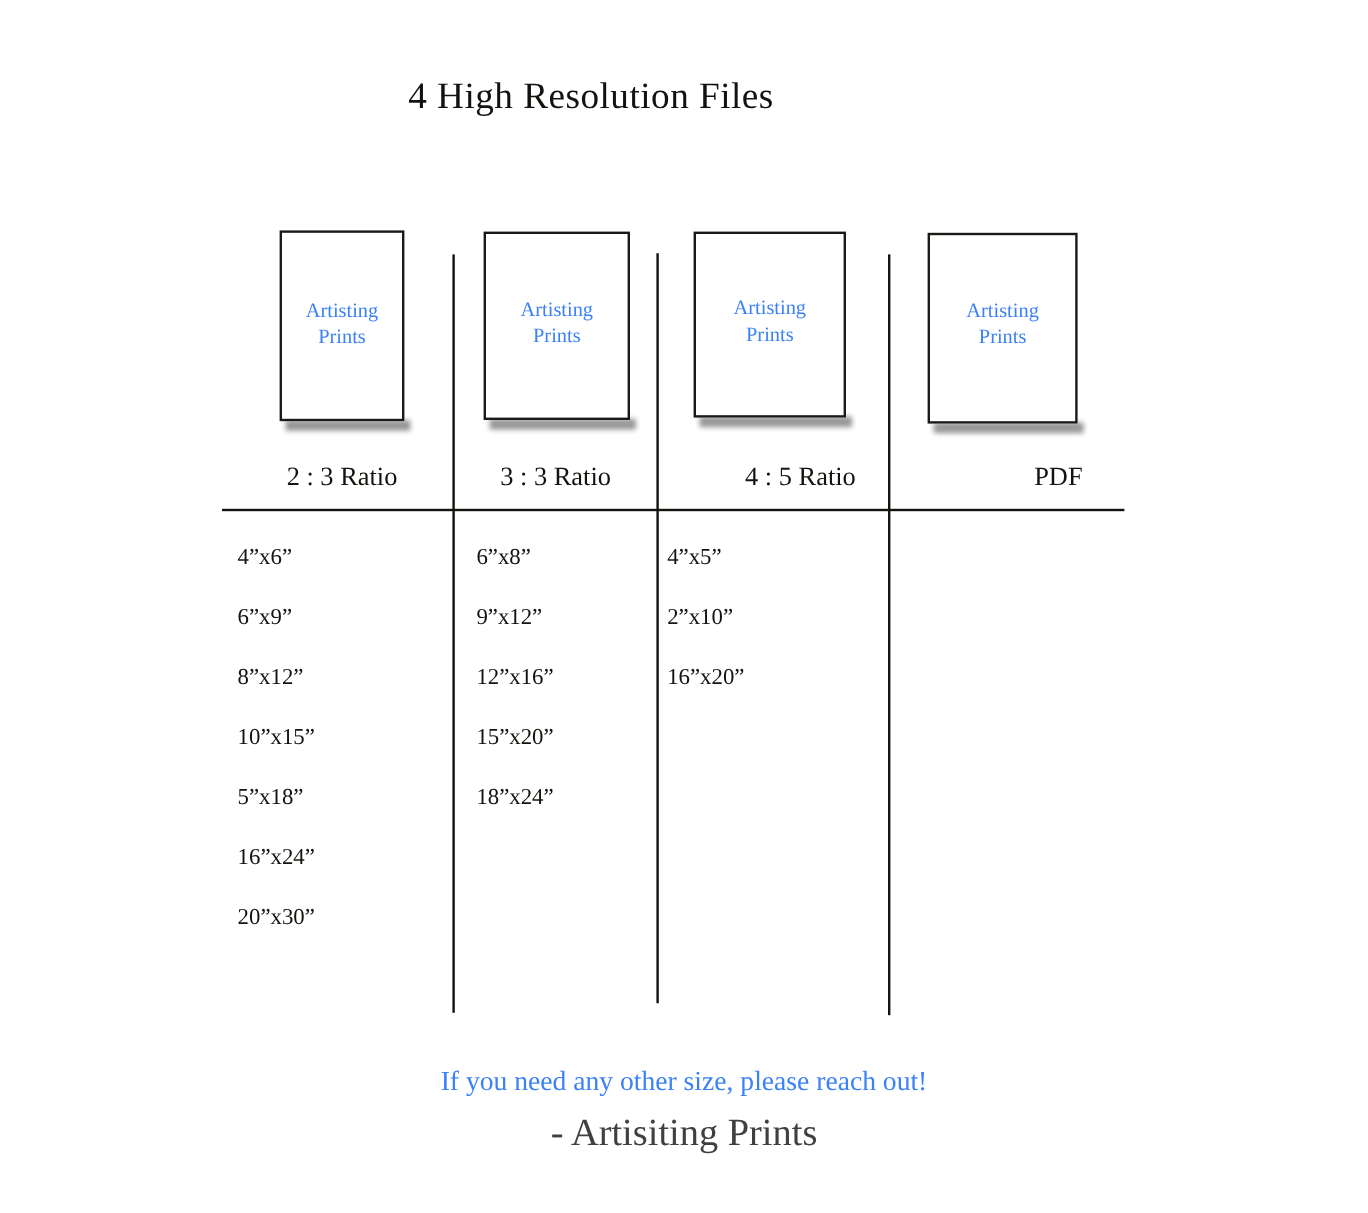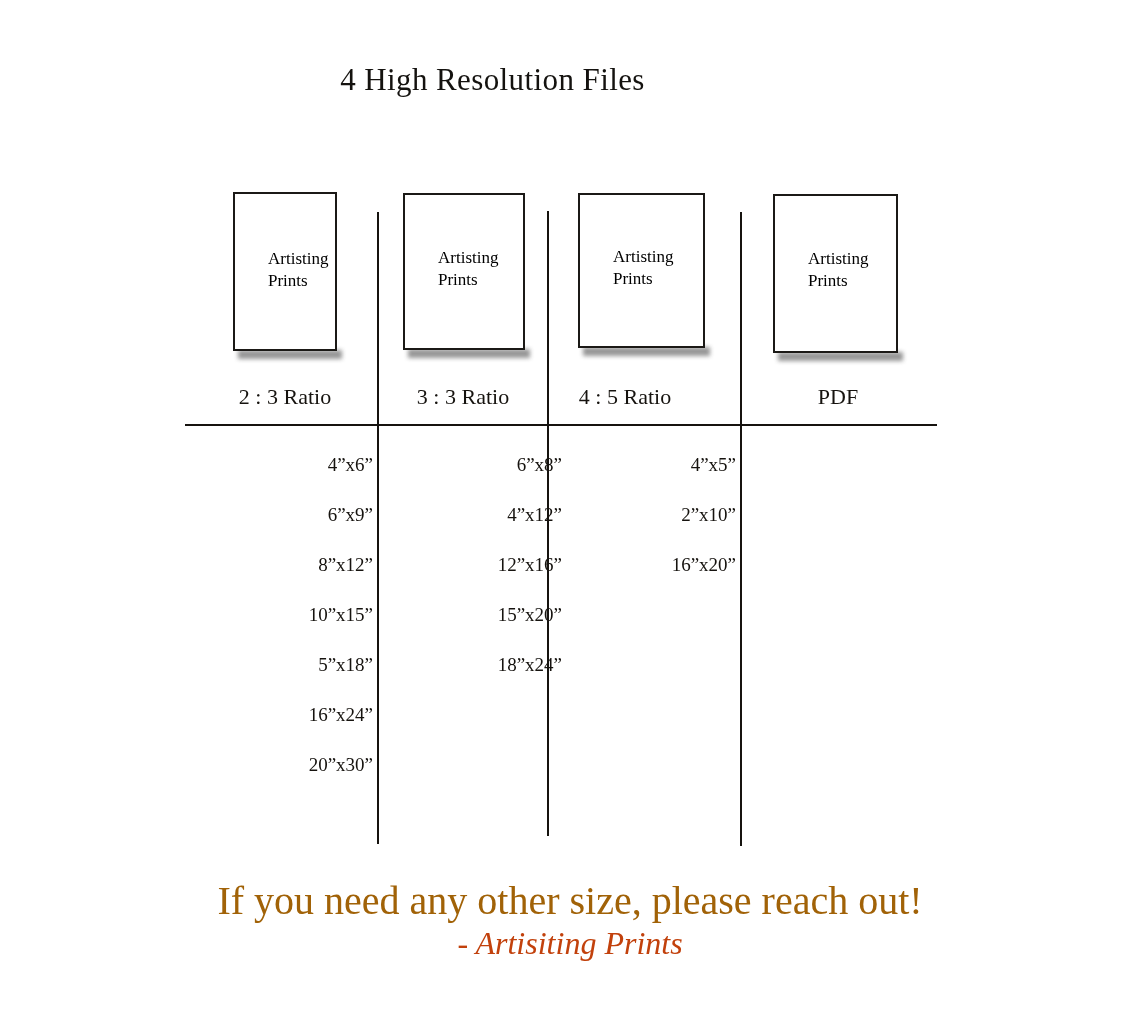--- a/index.html
+++ b/index.html
@@ -40,24 +40,24 @@
   .card {
     position: absolute;
     background: #ffffff;
     border: 2px solid #1b1916;
     box-sizing: border-box;
   }
   .card-label {
     position: absolute;
     left: 0;
     width: 100%;
+    text-align: center;
     font-size: 17px;
     line-height: 1.32;
-    color: #000000;
-    margin-left: 33px;
+    color: #3b82f6;
   }
   .card-shadow {
     position: absolute;
     background: #8e8e8e;
     filter: blur(2.2px);
     opacity: 0.92;
   }
 
   
   .card-1 { left: 233px; top: 192px; width: 104px; height: 159px; }
@@ -83,22 +83,22 @@
   .col-header {
     position: absolute;
     top: 384px;
     text-align: center;
     font-size: 22px;
     color: #16130f;
     white-space: nowrap;
   }
   .col-header-0 { left: 195px; width: 180px; }
   .col-header-1 { left: 378px; width: 170px; }
-  .col-header-2 { left: 535px; width: 180px; }
-  .col-header-3 { left: 748px; width: 180px; }
+  .col-header-2 { left: 577px; width: 180px; }
+  .col-header-3 { left: 792px; width: 180px; }
 
   
   .hrule {
     position: absolute;
     left: 185px;
     top: 424px;
     width: 752px;
     height: 2px;
     background: #16130f;
   }
@@ -108,21 +108,21 @@
     background: #16130f;
   }
   .vrule-1 { left: 377px; top: 212px; height: 632px; }
   .vrule-2 { left: 547px; top: 211px; height: 625px; }
   .vrule-3 { left: 740px; top: 212px; height: 634px; }
 
   
   .size-col {
     position: absolute;
     top: 440px;
-    text-align: right;
+    text-align: left;
   }
   .size-col-0 { left: 198px; width: 175px; }
   .size-col-1 { left: 397px; width: 165px; }
   .size-col-2 { left: 556px; width: 180px; }
   .size-col-3 { left: 746px; width: 180px; }
 
   .size-item {
     font-size: 19px;
     height: 50px;
     line-height: 50px;
@@ -132,31 +132,30 @@
 
   
   .footer {
     position: absolute;
     left: 0;
     top: 880px;
     width: 1140px;
     text-align: center;
   }
   .footer-line-1 {
-    font-size: 40px;
+    font-size: 23px;
     line-height: 42px;
-    color: #a16207;
+    color: #3b82f6;
     white-space: nowrap;
   }
   .footer-line-2 {
     font-size: 32px;
     line-height: 42px;
-    color: #c2410c;
-    white-space: nowrap;
-    font-style: italic;
+    color: #404040;
+    white-space: nowrap;
   }
 </style>
 </head>
 <body>
 
 <div class="canvas">
 
   <div class="title">4 High Resolution Files</div>
 
   <div class="card-shadow shadow-1"></div>
@@ -206,21 +205,21 @@
       <div class="size-item">4”x6”</div>
       <div class="size-item">6”x9”</div>
       <div class="size-item">8”x12”</div>
       <div class="size-item">10”x15”</div>
       <div class="size-item">5”x18”</div>
       <div class="size-item">16”x24”</div>
       <div class="size-item">20”x30”</div>
     </div>
   <div class="size-col size-col-1">
       <div class="size-item">6”x8”</div>
-      <div class="size-item">4”x12”</div>
+      <div class="size-item">9”x12”</div>
       <div class="size-item">12”x16”</div>
       <div class="size-item">15”x20”</div>
       <div class="size-item">18”x24”</div>
     </div>
   <div class="size-col size-col-2">
       <div class="size-item">4”x5”</div>
       <div class="size-item">2”x10”</div>
       <div class="size-item">16”x20”</div>
     </div>
   <div class="size-col size-col-3"></div>

